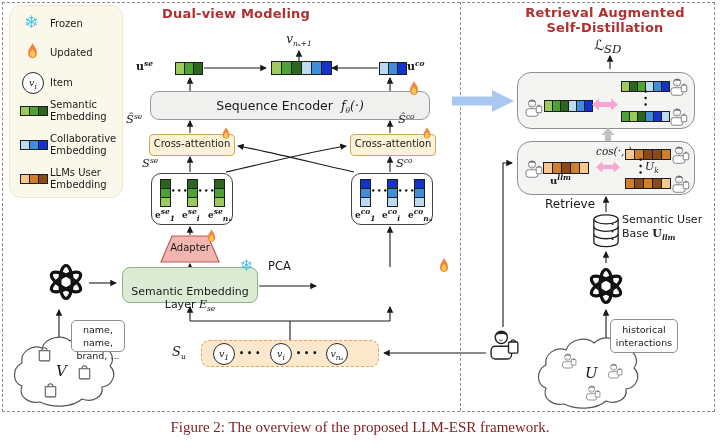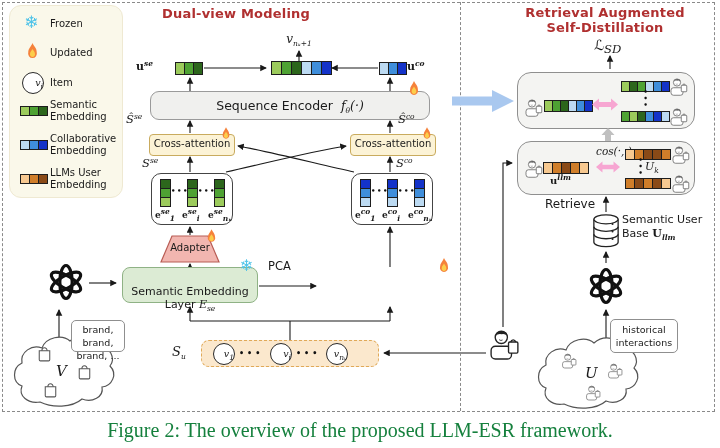--- a/index.html
+++ b/index.html
@@ -19,25 +19,25 @@
   .vrun .blk{margin-left:0;margin-top:-1px;}
   .box{box-sizing:border-box;border-radius:8px;}
   .enc{background:#f0f0ee;border:1px solid #9a9a9a;border-radius:9px;}
   .xattn{background:#fcf3d6;border:1px solid #c9ab5e;border-radius:4px;font-size:10px;text-align:center;line-height:18px;}
   .ebox{background:#fff;border:1.3px solid #444;border-radius:10px;}
   .grn{background:#dcebd4;border:1.2px solid #8fb285;}
   .blu{background:#d8e6f7;border:1.2px solid #7fa3cf;}
   .squ{background:#fbe8cd;border:1.6px dashed #e0a958;}
   .rbox{background:#f4f4f2;border:1.2px solid #8f8f8f;border-radius:14px;}
   .wbox{background:#fff;border:1px solid #8f8f8f;border-radius:5px;text-align:center;}
-  .circ{width:20px;height:20px;border:1.2px solid #2a2a2a;border-radius:50%;background:#fff;text-align:right;line-height:19px;font-size:9.5px;}
+  .circ{width:20px;height:20px;border:1.2px solid #2a2a2a;border-radius:50%;background:#fff;text-align:center;line-height:19px;font-size:9.5px;}
   .dots{font-size:8px;letter-spacing:2px;font-weight:bold;color:#111;}
   .vdots{transform:rotate(90deg);transform-origin:center;}
   .snow{color:#4fc3e8;font-size:17px;line-height:17px;}
-  .cap{font-family:"Liberation Serif","DejaVu Serif",serif;font-size:20px;text-align:center;color:#15803d;}
+  .cap{font-family:"Liberation Serif","DejaVu Serif",serif;font-size:15px;text-align:center;color:#7f1d1d;}
   .ctext{text-align:center;}
   svg{display:block;}
   .icn svg{width:100%;height:100%;}
 </style>
 </head>
 <body>
 
 <div id="fig">
 
   <svg class="abs" style="left:0;top:0;" width="720" height="448" viewBox="0 0 720 448">
@@ -259,21 +259,21 @@
   <span class="abs icn" style="left:45px;top:261px;width:42px;height:42px;color:#111;">
       <svg viewBox="-21 -21 42 42">
         <g stroke="currentColor" stroke-width="3.2" fill="none">
           <ellipse rx="6.2" ry="16.5"></ellipse>
           <ellipse rx="6.2" ry="16.5" transform="rotate(60)"></ellipse>
           <ellipse rx="6.2" ry="16.5" transform="rotate(120)"></ellipse>
         </g>
       </svg>
     </span>
   <div class="abs wbox" style="left:71px;top:320px;width:52px;height:30px;font-size:9.5px;line-height:13px;">
-    <div style="margin-top:2px;">brand, brand,</div>
+    <div style="margin-top:2px;">name, name,</div>
     <div>brand, ...</div>
   </div>
   <span class="abs m" style="left:56px;top:362px;font-size:15px;">V</span>
   <span class="abs icn" style="left:36px;top:344px;width:17px;height:18px;color:#555;">
       <svg viewBox="0 0 22 24">
         <g stroke="currentColor" stroke-width="1.4" fill="#fff">
           <path d="M4,9 h14 v12 a1.5,1.5 0 0 1 -1.5,1.5 h-11 a1.5,1.5 0 0 1 -1.5,-1.5 Z"></path>
           <path d="M7.5,9 a3.5,4 0 0 1 7,0" fill="none"></path>
         </g>
       </svg>

